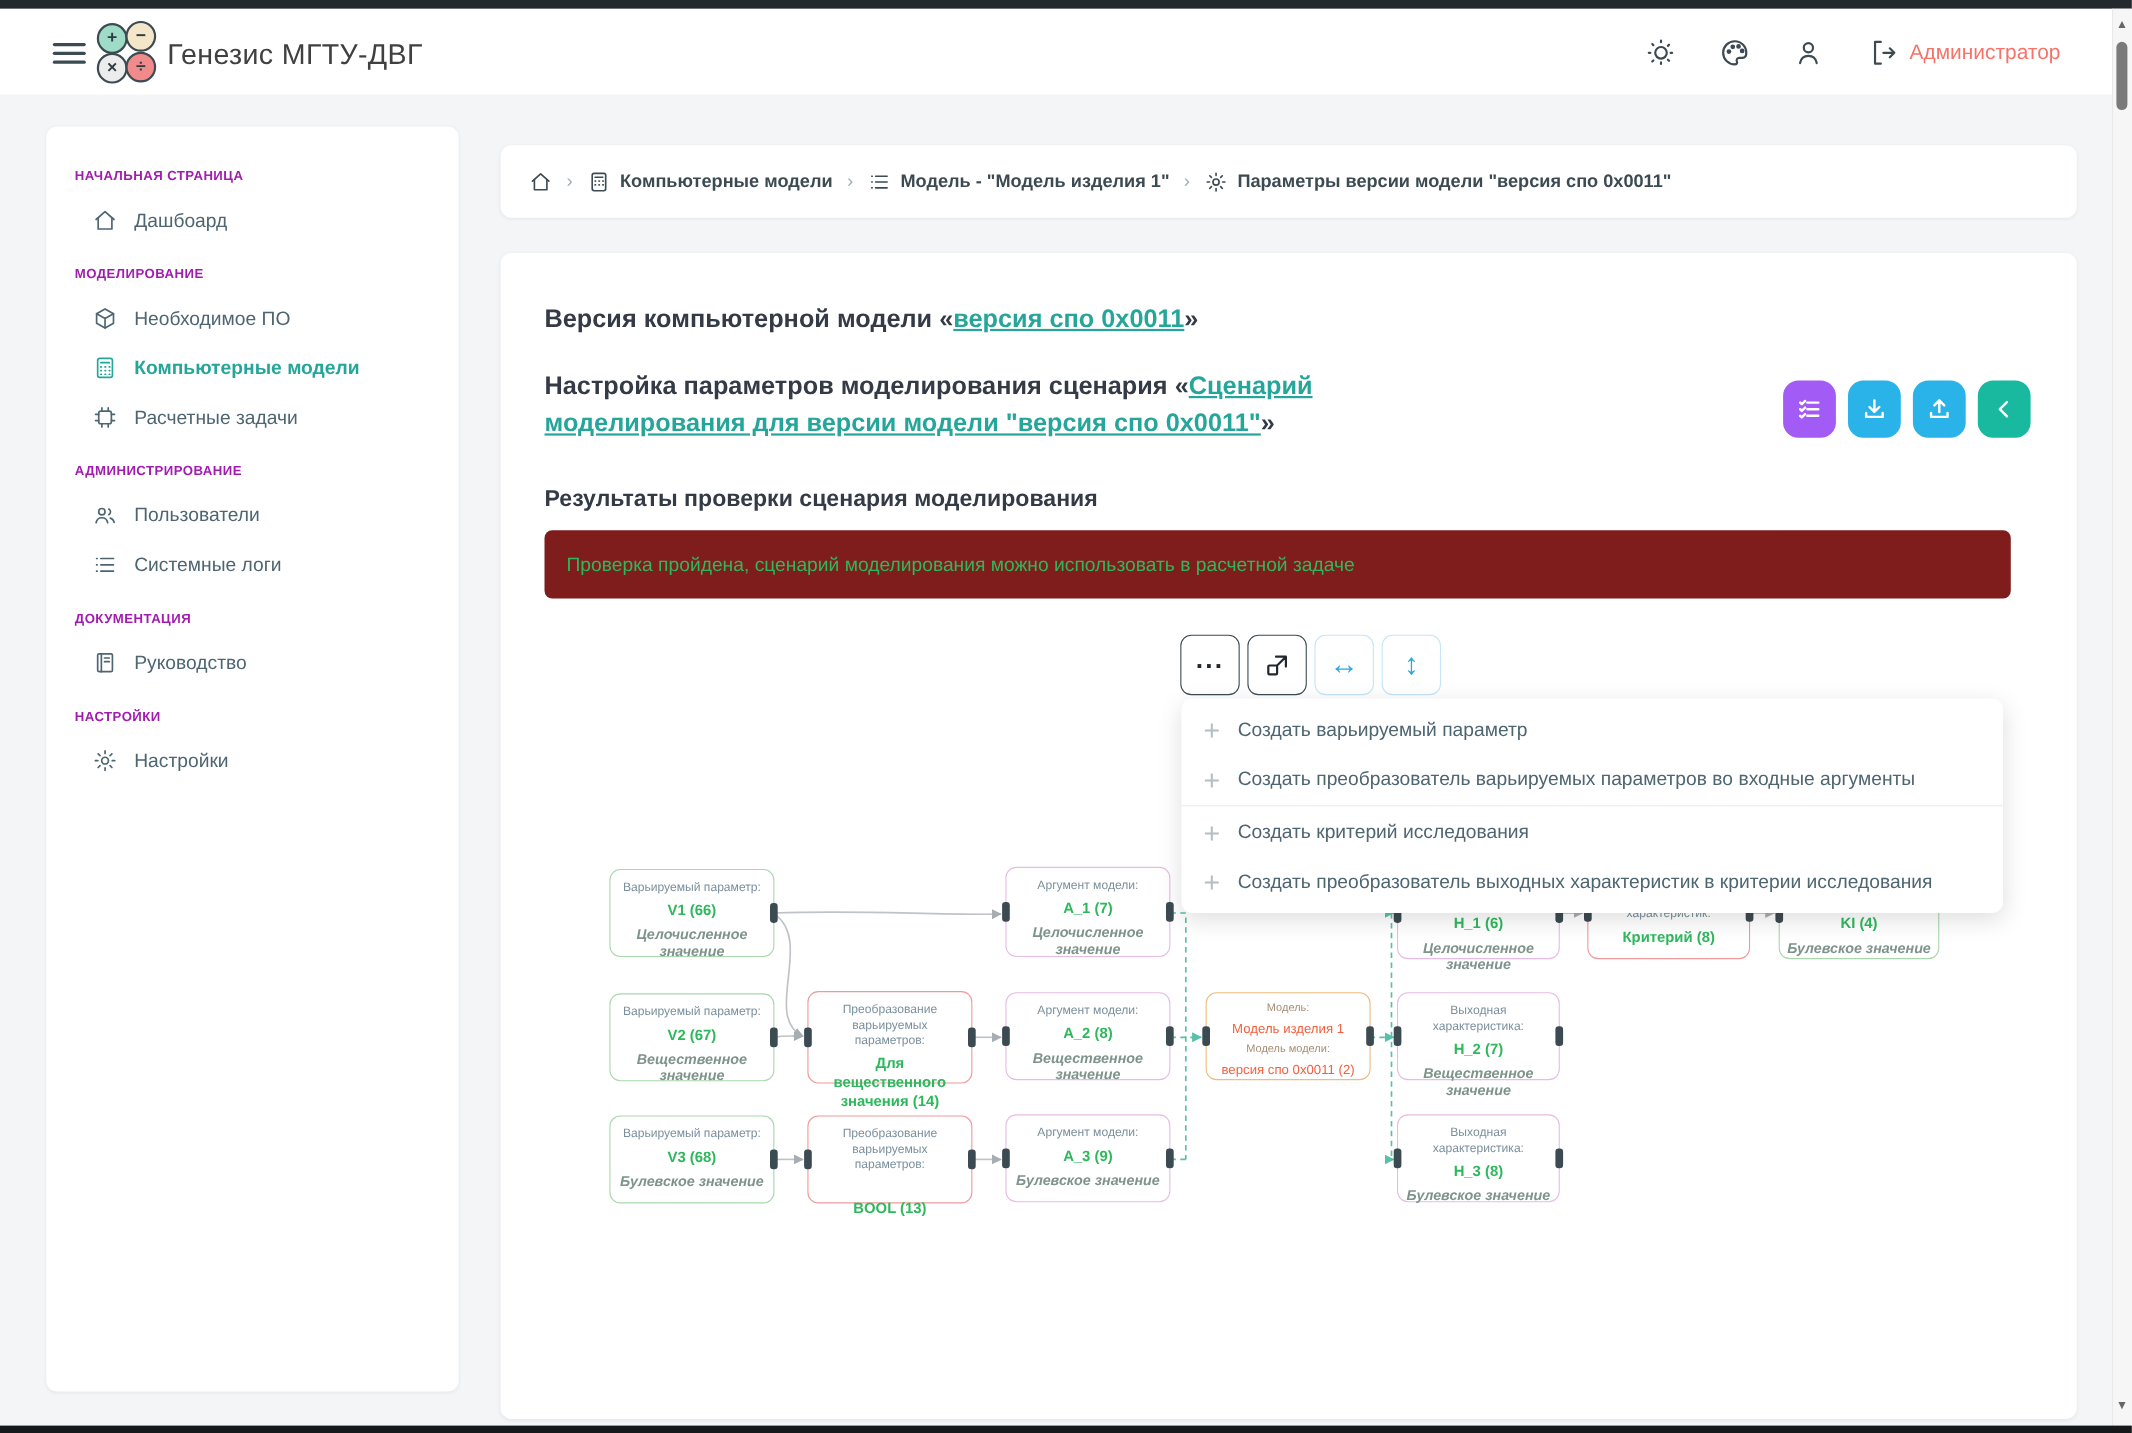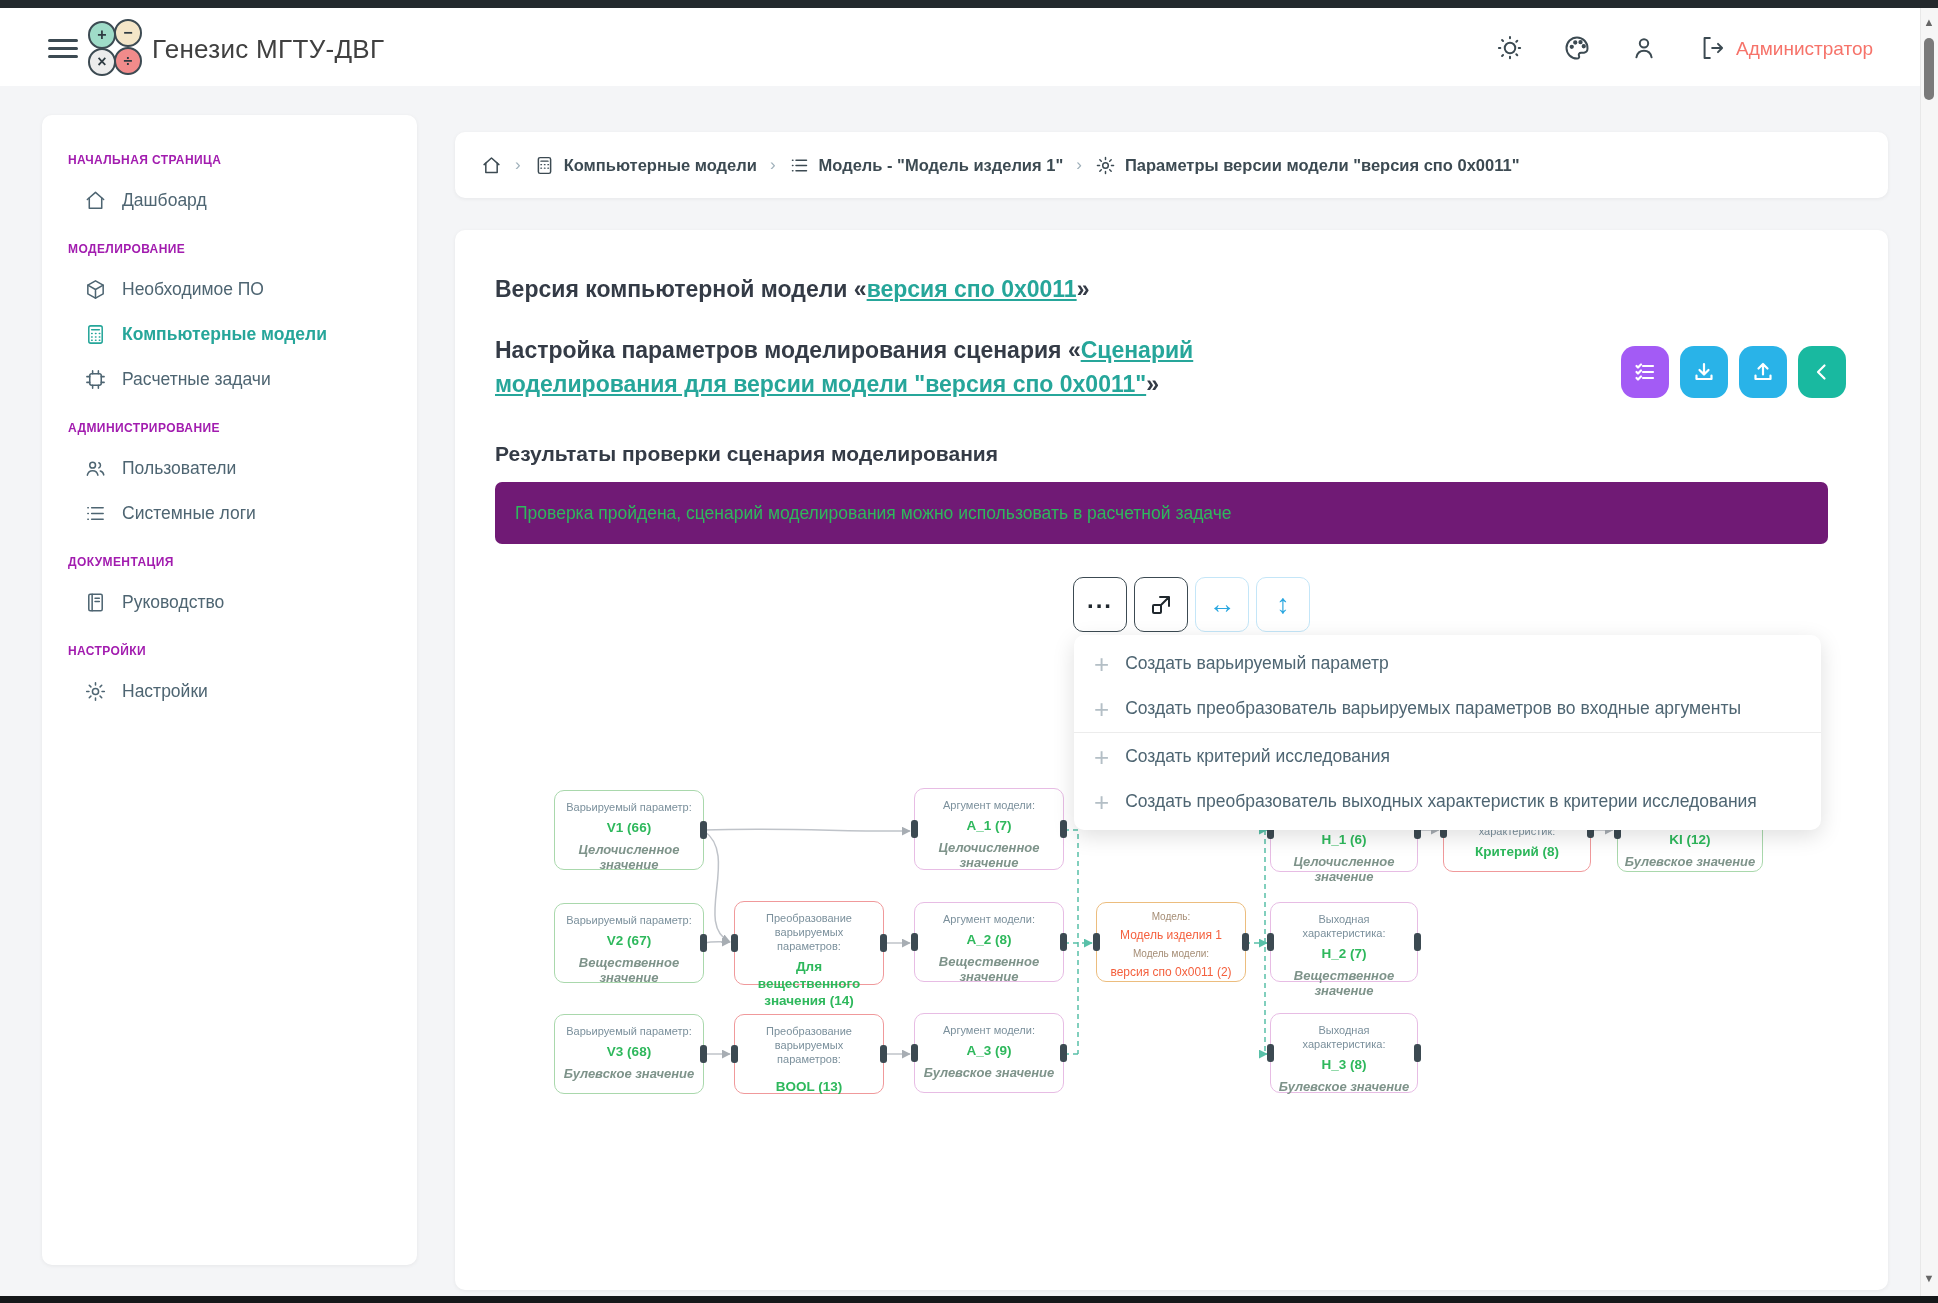--- a/index.html
+++ b/index.html
@@ -49,21 +49,21 @@
   .crumb svg{width:21px;height:21px;stroke:#3c4a52;fill:none;stroke-width:1.7;stroke-linecap:round;stroke-linejoin:round;}
   .crumb-sep{margin:0 13px;color:#9fb0ba;font-size:17px;font-weight:normal;}
 
   
   .main-card{position:absolute;left:455px;top:230px;width:1433px;height:1060px;background:#fff;border-radius:10px;
     box-shadow:0 1px 4px rgba(0,0,0,.06);}
   .h1{position:absolute;left:40px;top:46px;font-size:23px;font-weight:bold;color:#343b46;}
   .h2{position:absolute;left:40px;top:103px;width:880px;font-size:23px;font-weight:bold;color:#343b46;line-height:34px;}
   .hl{color:#26a69a;text-decoration:underline;}
   .h3{position:absolute;left:40px;top:212px;font-size:21px;font-weight:bold;color:#343b46;}
-  .alert{position:absolute;left:40px;top:252px;width:1313px;height:62px;background:#701a75;border-radius:7px;
+  .alert{position:absolute;left:40px;top:252px;width:1313px;height:62px;background:#7f1d1d;border-radius:7px;
     display:flex;align-items:center;padding-left:20px;font-size:17.5px;color:#2eb85c;}
 
   .act-btn{position:absolute;top:116px;width:48px;height:52px;border-radius:14px;border:none;cursor:pointer;
     display:flex;align-items:center;justify-content:center;}
   .act-btn svg{width:24px;height:24px;stroke:#fff;fill:none;stroke-width:2.2;stroke-linecap:round;stroke-linejoin:round;}
 
   
   .tool-btn{position:absolute;top:347px;width:54px;height:55px;background:#fff;border-radius:10px;cursor:pointer;
     display:flex;align-items:center;justify-content:center;box-sizing:border-box;}
   .tool-dark{border:1.6px solid #3c4a52;color:#20282e;}
@@ -322,21 +322,21 @@
   </div>
 
   <div class="node red" style="left:279px;top:671px;width:150px;height:84px;">
     <div class="nt">Преобразование варьируемых параметров:</div>
     <div class="nv">Для вещественного значения (14)</div>
     <span class="handle hl-side"></span>
     <span class="handle hr-side"></span>
   </div>
   <div class="node red" style="left:279px;top:784px;width:150px;height:80px;">
     <div class="nt">Преобразование варьируемых параметров:</div>
-    <div class="nv" style="margin-top:12px;">BOOL (13)</div>
+    <div class="nv" style="margin-top:24px;">BOOL (13)</div>
     <span class="handle hl-side"></span>
     <span class="handle hr-side"></span>
   </div>
 
   <div class="node pink" style="left:459px;top:558px;width:150px;height:82px;">
     <div class="nt">Аргумент модели:</div>
     <div class="nv">A_1 (7)</div>
     <div class="ns">Целочисленное значение</div>
     <span class="handle hl-side"></span>
     <span class="handle hr-side"></span>
@@ -389,21 +389,21 @@
 
   <div class="node red" style="left:988px;top:556px;width:148px;height:86px;">
     <div class="nt">Преобразование выходных характеристик:</div>
     <div class="nv">Критерий (8)</div>
     <span class="handle hl-side"></span>
     <span class="handle hr-side"></span>
   </div>
 
   <div class="node green" style="left:1162px;top:558px;width:146px;height:84px;">
     <div class="nt">Критерий исследования:</div>
-    <div class="nv">KI (12)</div>
+    <div class="nv">KI (4)</div>
     <div class="ns">Булевское значение</div>
     <span class="handle hl-side"></span>
   </div>
 
   <div class="tool-btn tool-dark" style="left:618px;">
       <span class="dots">...</span>
     </div>
   <div class="tool-btn tool-dark" style="left:679px;">
     <svg viewBox="0 0 24 24">
         <rect x="4" y="12" width="8" height="8" rx="1"></rect>

